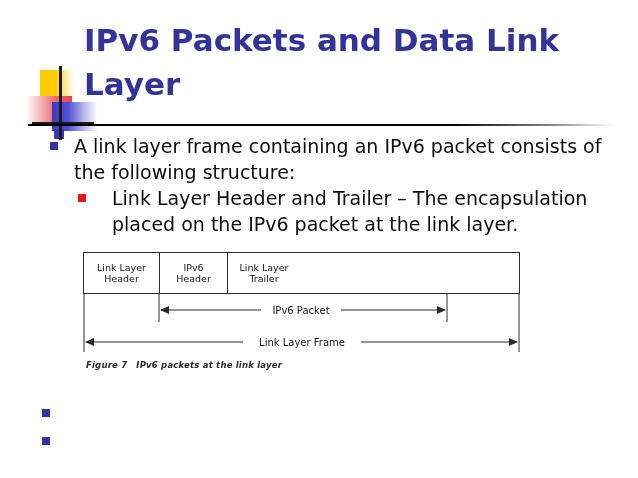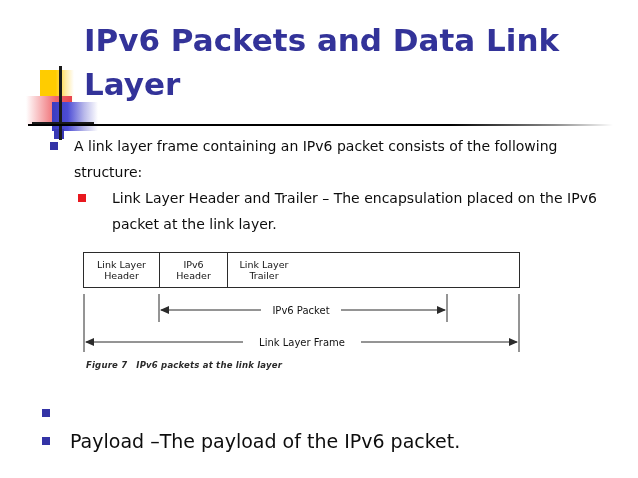--- a/index.html
+++ b/index.html
@@ -98,21 +98,21 @@
   .mark-blue {
     width: 8px; height: 8px;
     background: #3333a6;
   }
   .mark-red {
     width: 8px; height: 8px;
     background: #e8181f;
   }
   .bullet-text {
     color: #0d0d0d;
-    font-size: 14px;
+    font-size: 19px;
     line-height: 26px;
   }
 
   #b1 { left: 50px; top: 133px; width: 565px; }
   #b1 .bullet-text { margin-left: 16px; }
 
   #b2 { left: 78px; top: 185px; width: 540px; }
   #b2 .bullet-text { margin-left: 26px; }
 
   #b3 { left: 42px; top: 400px; width: 560px; }
@@ -126,21 +126,21 @@
     position: absolute;
     left: 83px;
     top: 252px;
     width: 437px;
     height: 125px;
   }
   #fig-boxes {
     position: absolute;
     left: 0; top: 0;
     width: 437px;
-    height: 36px;
+    height: 42px;
     display: flex;
     border: 1px solid #2b2b2b;
     box-sizing: border-box;
     background: #ffffff;
   }
   .fig-cell {
     border-right: 1px solid #2b2b2b;
     box-sizing: border-box;
     display: flex;
     align-items: center;
@@ -236,14 +236,13 @@
     <span class="cap-num">Figure 7</span><span>IPv6 packets at the link layer</span>
   </div>
 </div>
 
 <div class="bullet-row" id="b3">
   <div class="bullet-mark mark-blue"></div>
 </div>
 
 <div class="bullet-row" id="b4">
   <div class="bullet-mark mark-blue"></div>
-  <div class="bullet-text">Payload –The payload of the IPv6 packet.</div>
 </div>
 
 </body></html>

